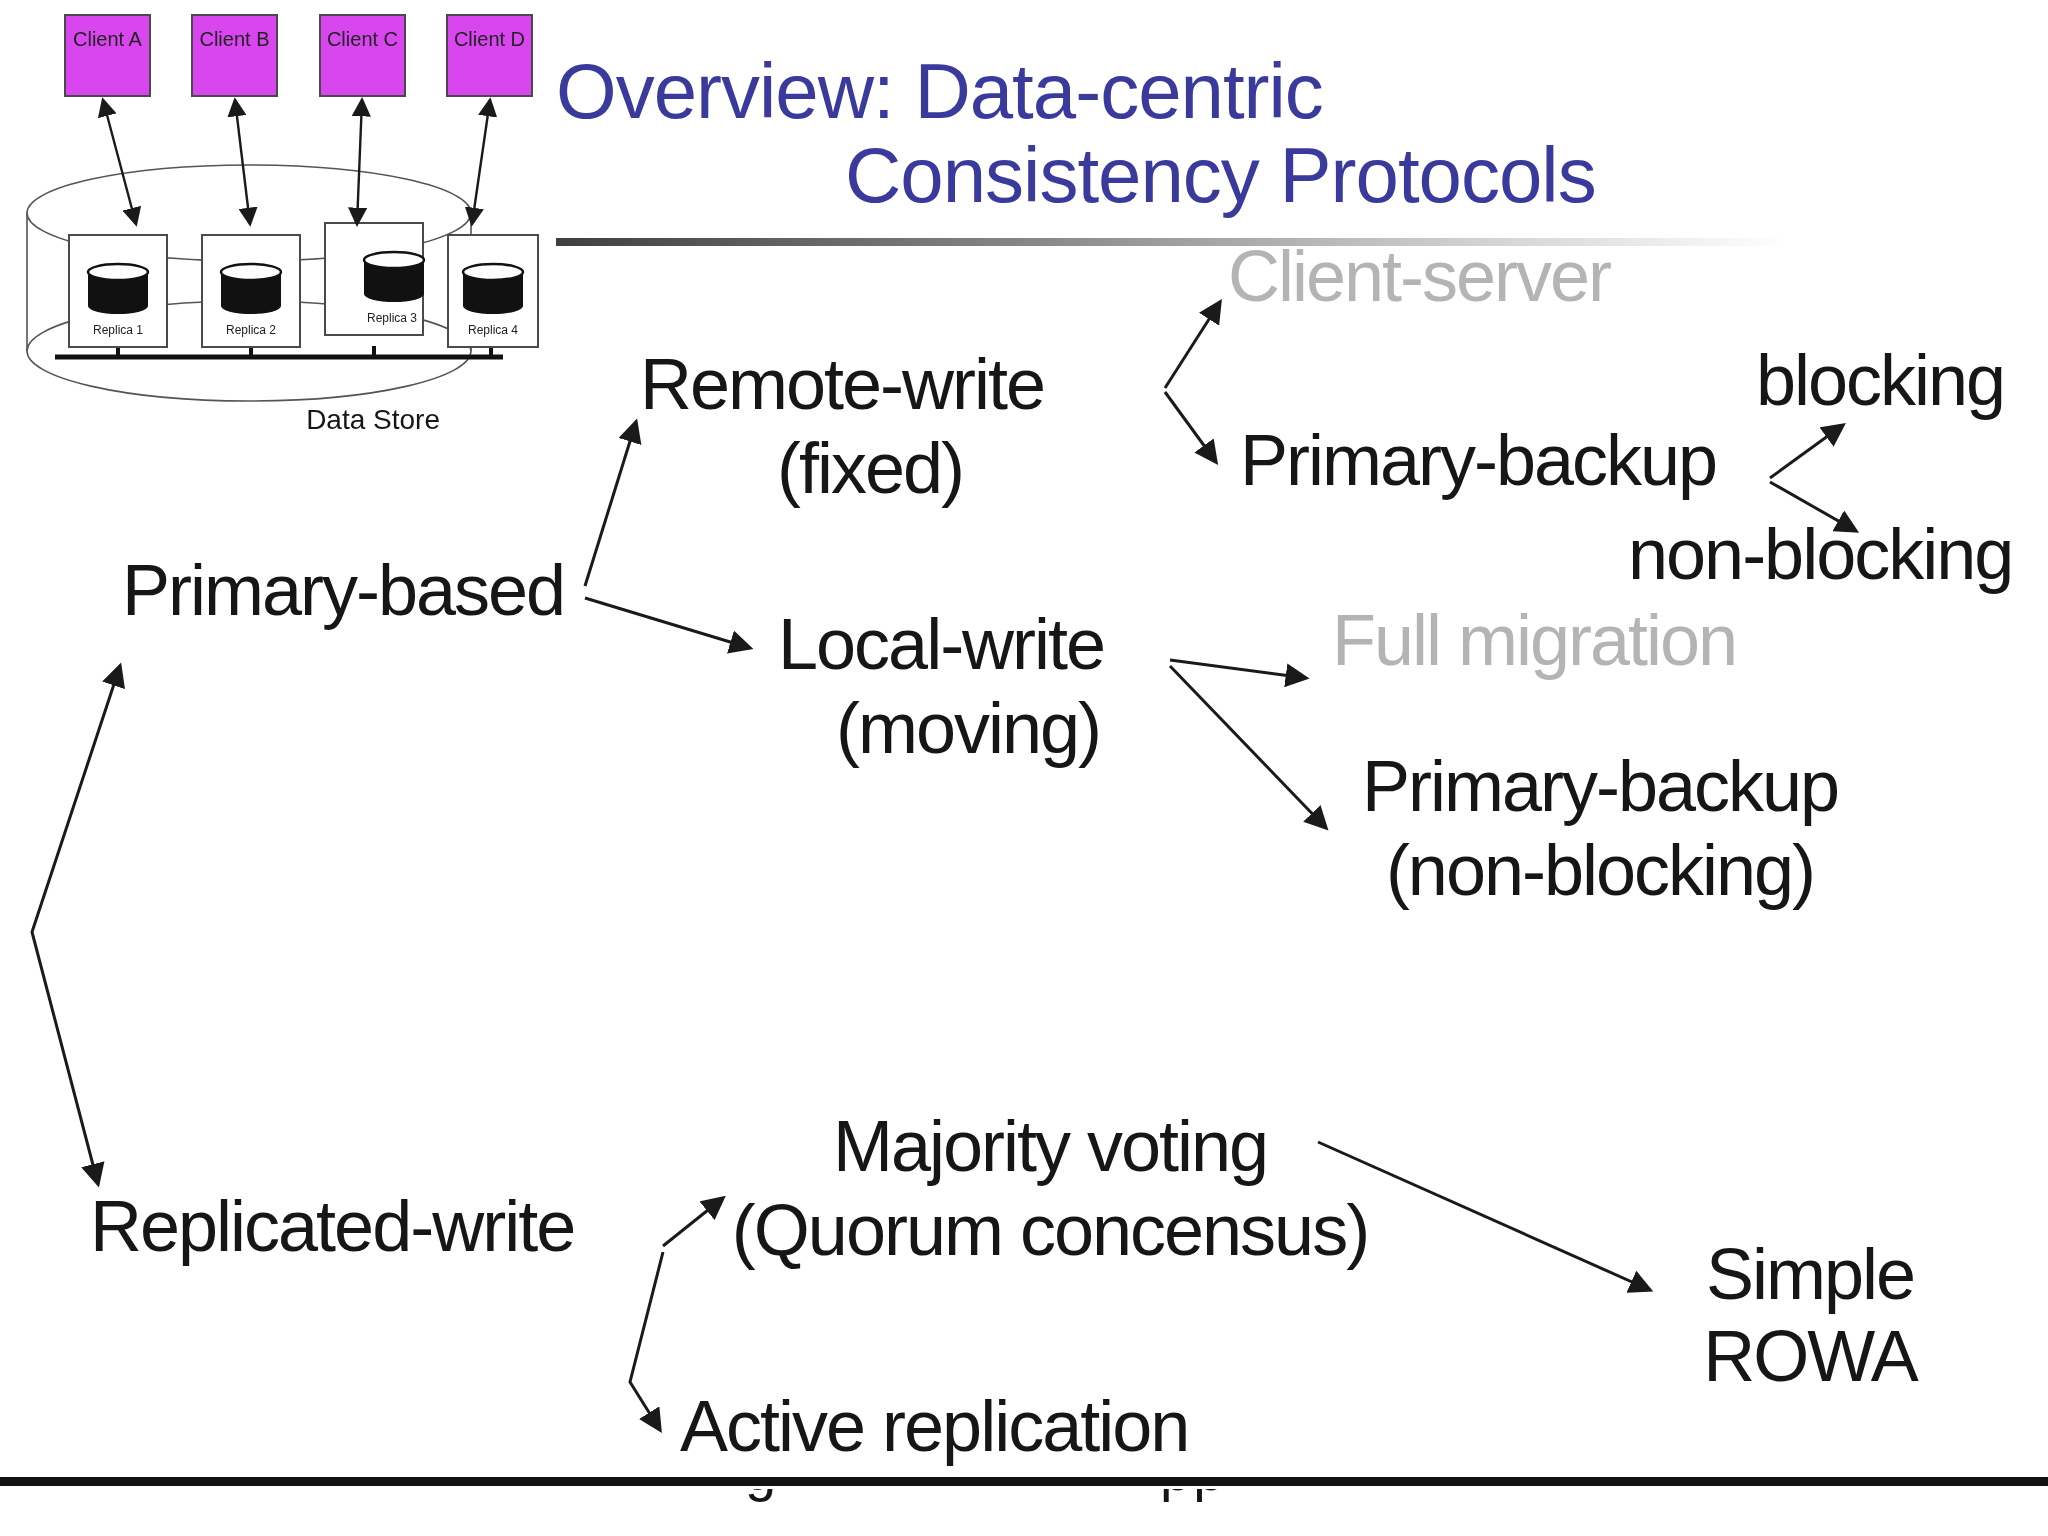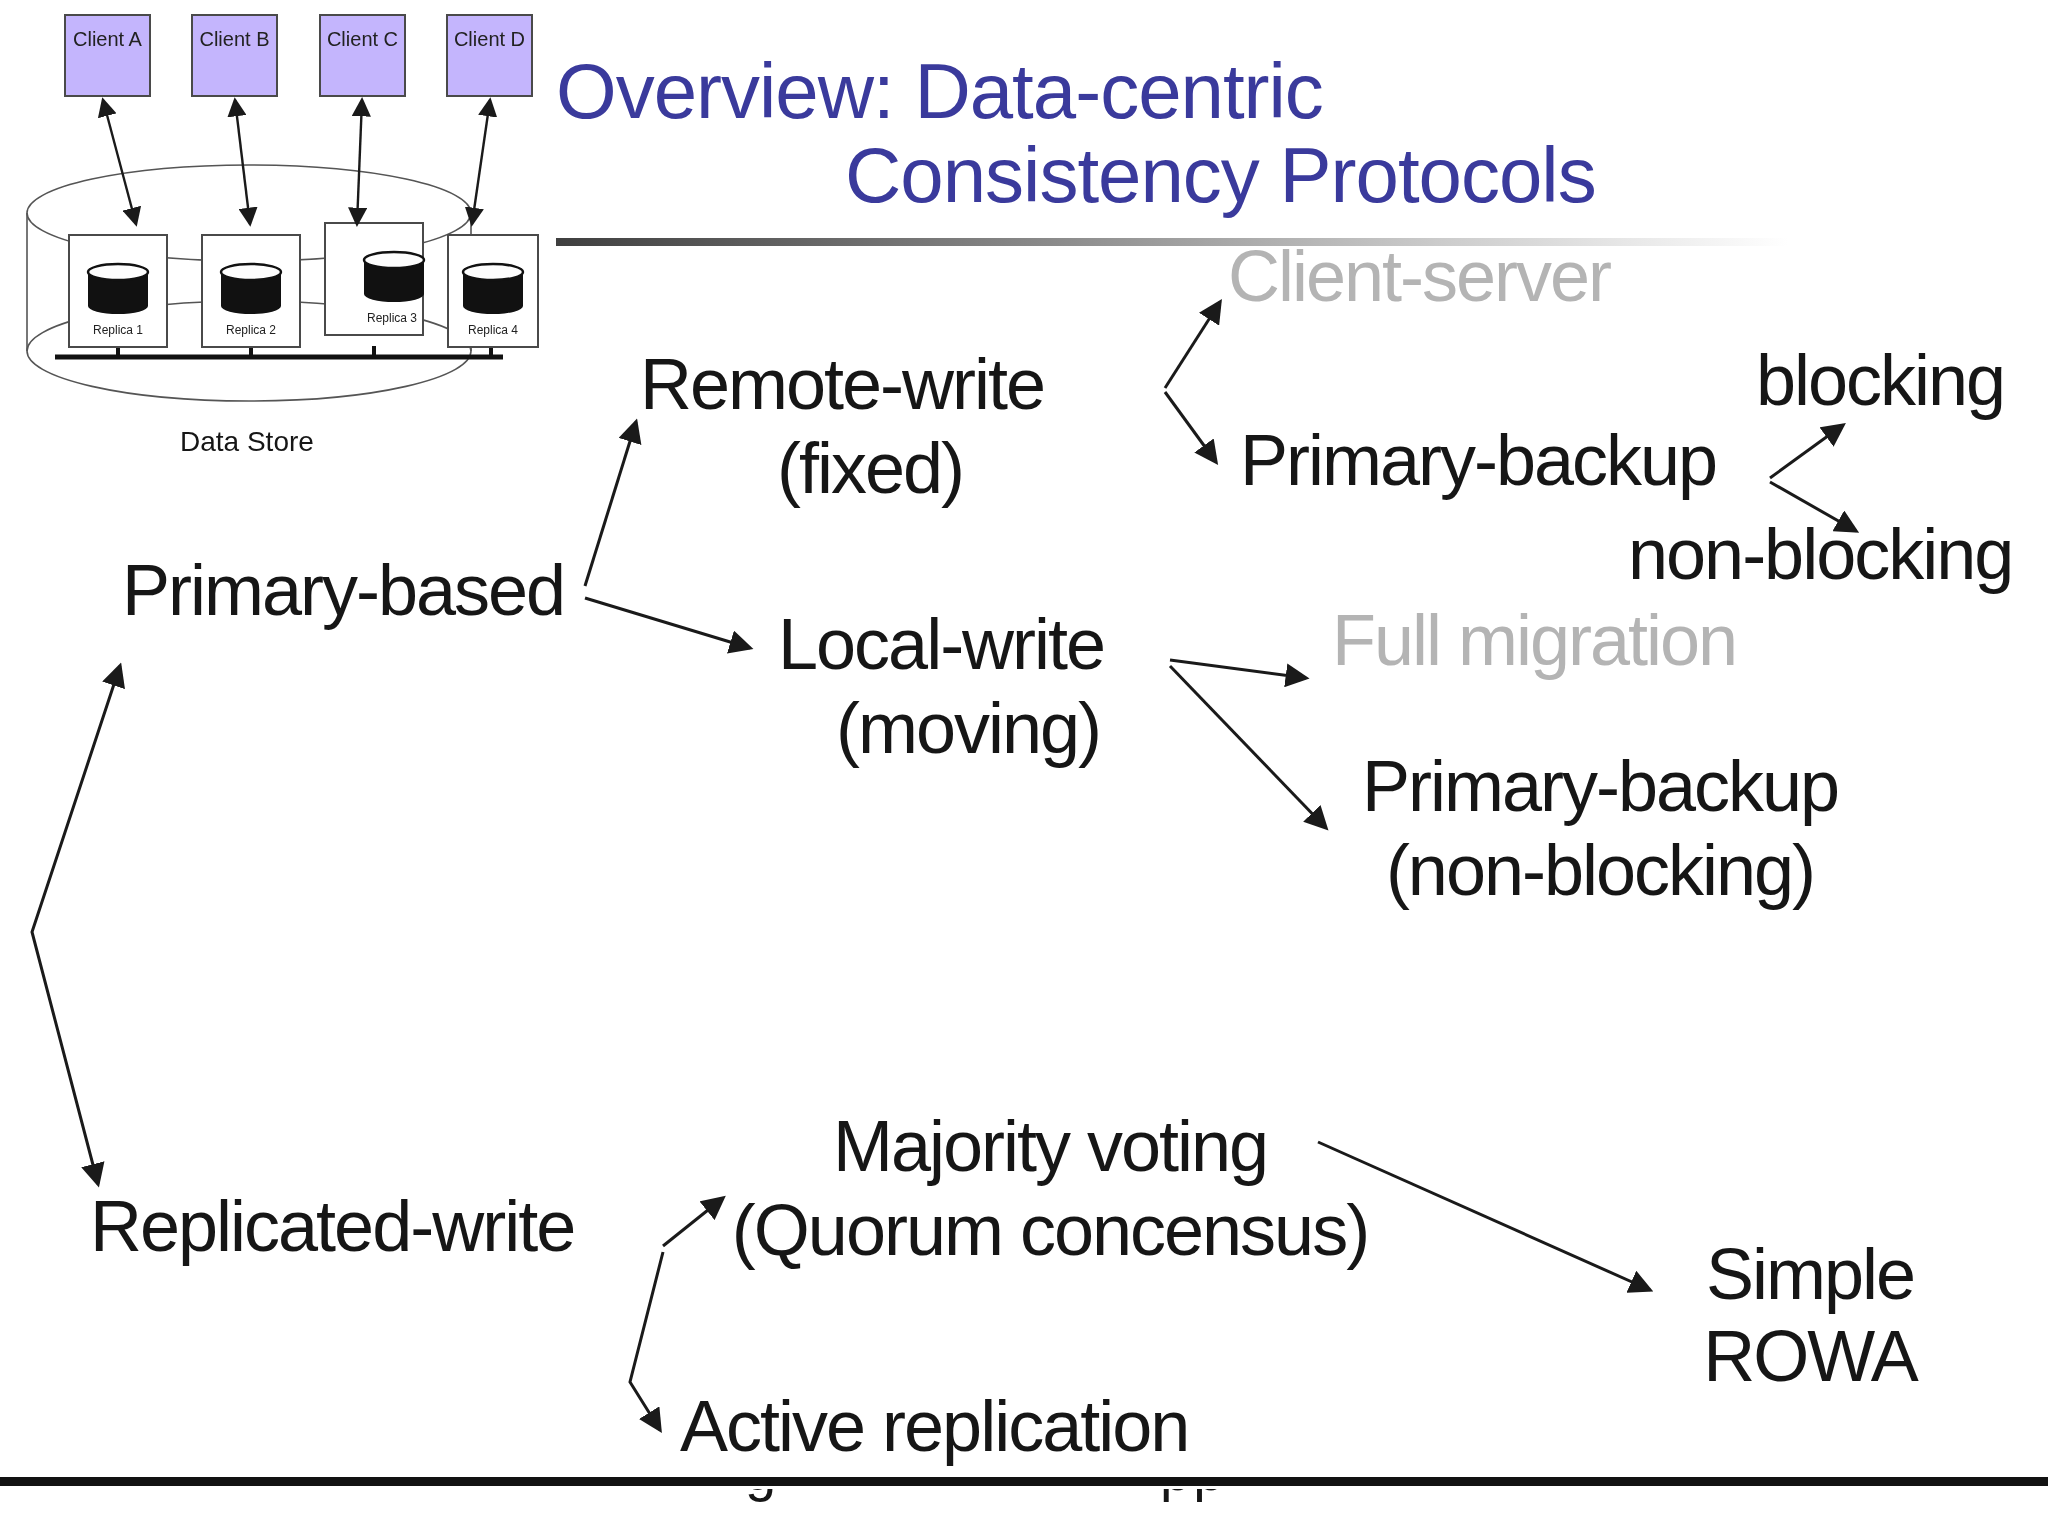--- a/index.html
+++ b/index.html
@@ -16,28 +16,28 @@
   .title-rule{position:absolute;left:556px;top:238px;width:1232px;height:8px;
       background:linear-gradient(90deg,#3f3f3f 0%,#8a8a8a 40%,#cccccc 72%,rgba(255,255,255,0) 100%);}
 
   
   .node{position:absolute;font-size:72px;line-height:1;letter-spacing:-2px;
         color:#161616;white-space:nowrap;z-index:2;}
   .grayed{color:#b4b4b4;}
   .ctr{text-align:center;}
 
   
-  .cbox{position:absolute;width:87px;height:83px;border:2px solid #4a4a4a;background:#c4b5fd;
+  .cbox{position:absolute;width:87px;height:83px;border:2px solid #4a4a4a;background:#d946ef;
         box-sizing:border-box;text-align:center;z-index:1;}
   .cbox span{display:inline-block;margin-top:12px;font-size:20px;color:#222;}
   .rbox{position:absolute;width:100px;height:114px;border:2px solid #4a4a4a;background:#fff;
         box-sizing:border-box;text-align:center;z-index:1;}
   .rbox svg{display:block;margin:26px auto 4px auto;}
   .rbox span{display:inline-block;font-size:12px;color:#222;}
-  .caption{position:absolute;left:180px;top:426px;width:260px;text-align:left;
+  .caption{position:absolute;left:180px;top:404px;width:260px;text-align:right;
            font-size:28px;color:#161616;z-index:1;}
 
   
   .footer-line{position:absolute;left:0;top:1477px;width:2048px;height:9px;background:#121212;z-index:3;}
   .frag{position:absolute;height:16px;overflow:hidden;z-index:3;color:#161616;}
   .frag span{display:block;font-size:56px;line-height:56px;margin-top:-46px;letter-spacing:2px;}
   .fg1{left:745px;top:1489px;width:34px;}
   .fg2{left:1160px;top:1489px;width:64px;}
 </style>
 </head>

